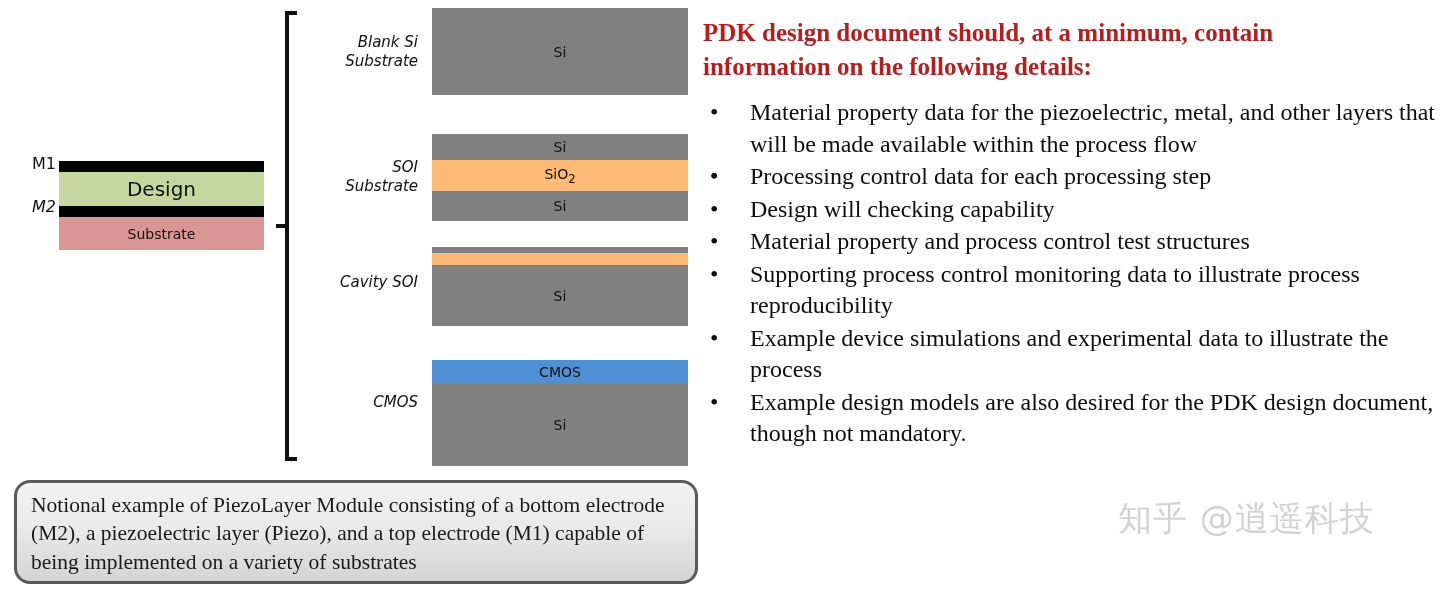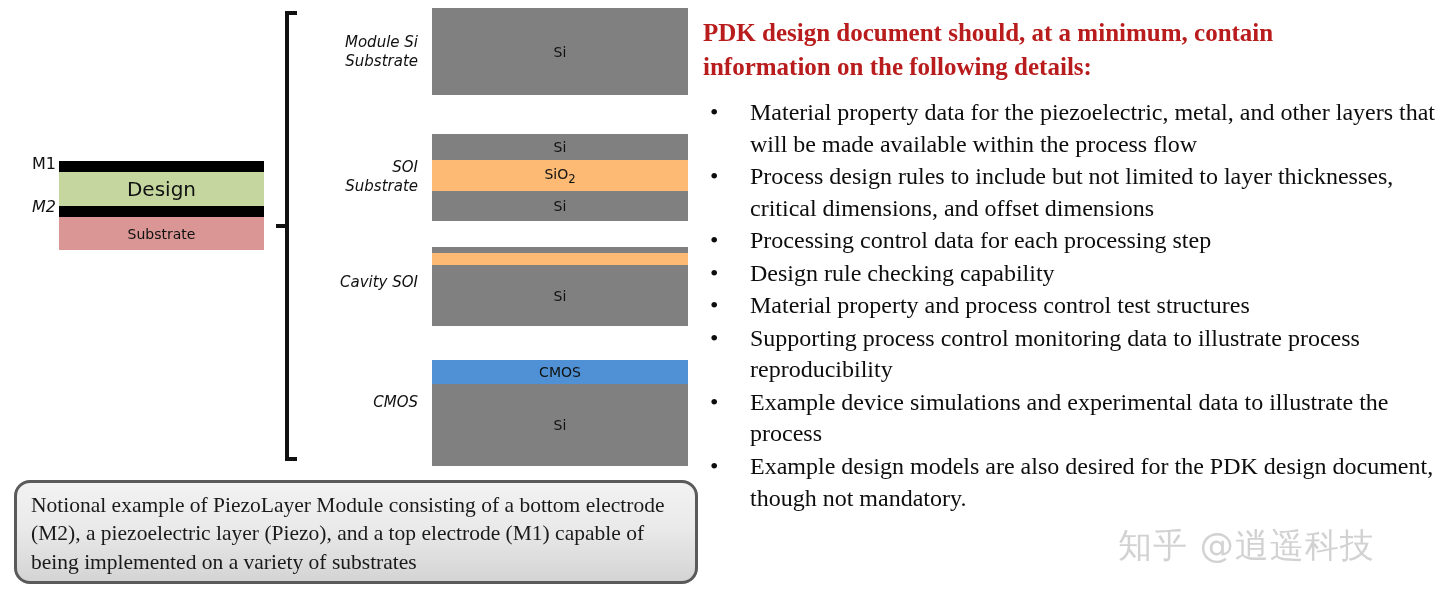--- a/index.html
+++ b/index.html
@@ -114,21 +114,21 @@
     position: relative; padding-left: 47px;
     font-family: "Liberation Serif", serif; font-size: 24px;
     line-height: 1.315; color: #0d0d0d; margin-bottom: 1px;
   }
   #bullet-list li .bullet {
     position: absolute; left: 7px; top: 0; font-size: 24px; line-height: 1.315;
   }
 
   
   #watermark {
-    position: absolute; left: 1118px; top: 523px;
+    position: absolute; left: 1118px; top: 496px;
     font-family: "DejaVu Sans", sans-serif; font-size: 34px;
     color: #d2d2d2; white-space: nowrap; letter-spacing: 1px;
   }
 </style>
 </head>
 <body>
 
 <div id="stage">
 
   <div id="m1-label" class="mlabel">M1</div>
@@ -142,21 +142,21 @@
     <div class="metal-bar"></div>
     <div class="substrate-layer" style="background: rgb(217, 150, 148);">
       <span>Substrate</span>
     </div>
   </div>
 
   <div id="bracket"></div>
   <div id="bracket-tick"></div>
 
   <div id="label-blank" class="row-label">
-    <div>Module Si</div>
+    <div>Blank Si</div>
     <div>Substrate</div>
   </div>
   <div id="label-soi" class="row-label">
     <div>SOI</div>
     <div>Substrate</div>
   </div>
   <div id="label-cavity" class="row-label">
     <div>Cavity SOI</div>
   </div>
   <div id="label-cmos" class="row-label">
@@ -188,23 +188,23 @@
   </div>
 
   <div id="caption-box" style="border-color: rgb(90, 90, 90); border-radius: 16px;">
     <div id="caption-text">Notional example of PiezoLayer Module consisting of a bottom electrode (M2), a piezoelectric layer (Piezo), and a top electrode (M1) capable of being implemented on a variety of substrates</div>
   </div>
 
   <div id="right-panel">
     <div id="panel-heading">PDK design document should, at a minimum, contain information on the following details:</div>
     <ul id="bullet-list">
         <li><span class="bullet">•</span><span>Material property data for the piezoelectric, metal, and other layers that will be made available within the process flow</span></li>
-        <li><span class="bullet">•</span><span>Process design rules to include but not limited to layer thicknesses, critical dimensions, and offset dimensions</span></li>
+        <li><span class="bullet">•</span></li>
         <li><span class="bullet">•</span><span>Processing control data for each processing step</span></li>
-        <li><span class="bullet">•</span><span>Design rule checking capability</span></li>
+        <li><span class="bullet">•</span><span>Design will checking capability</span></li>
         <li><span class="bullet">•</span><span>Material property and process control test structures</span></li>
         <li><span class="bullet">•</span><span>Supporting process control monitoring data to illustrate process reproducibility</span></li>
         <li><span class="bullet">•</span><span>Example device simulations and experimental data to illustrate the process</span></li>
         <li><span class="bullet">•</span><span>Example design models are also desired for the PDK design document, though not mandatory.</span></li>
       </ul>
   </div>
 
   <div id="watermark" style="color: rgb(210, 210, 210);">知乎 @逍遥科技</div>
 
 </div>

